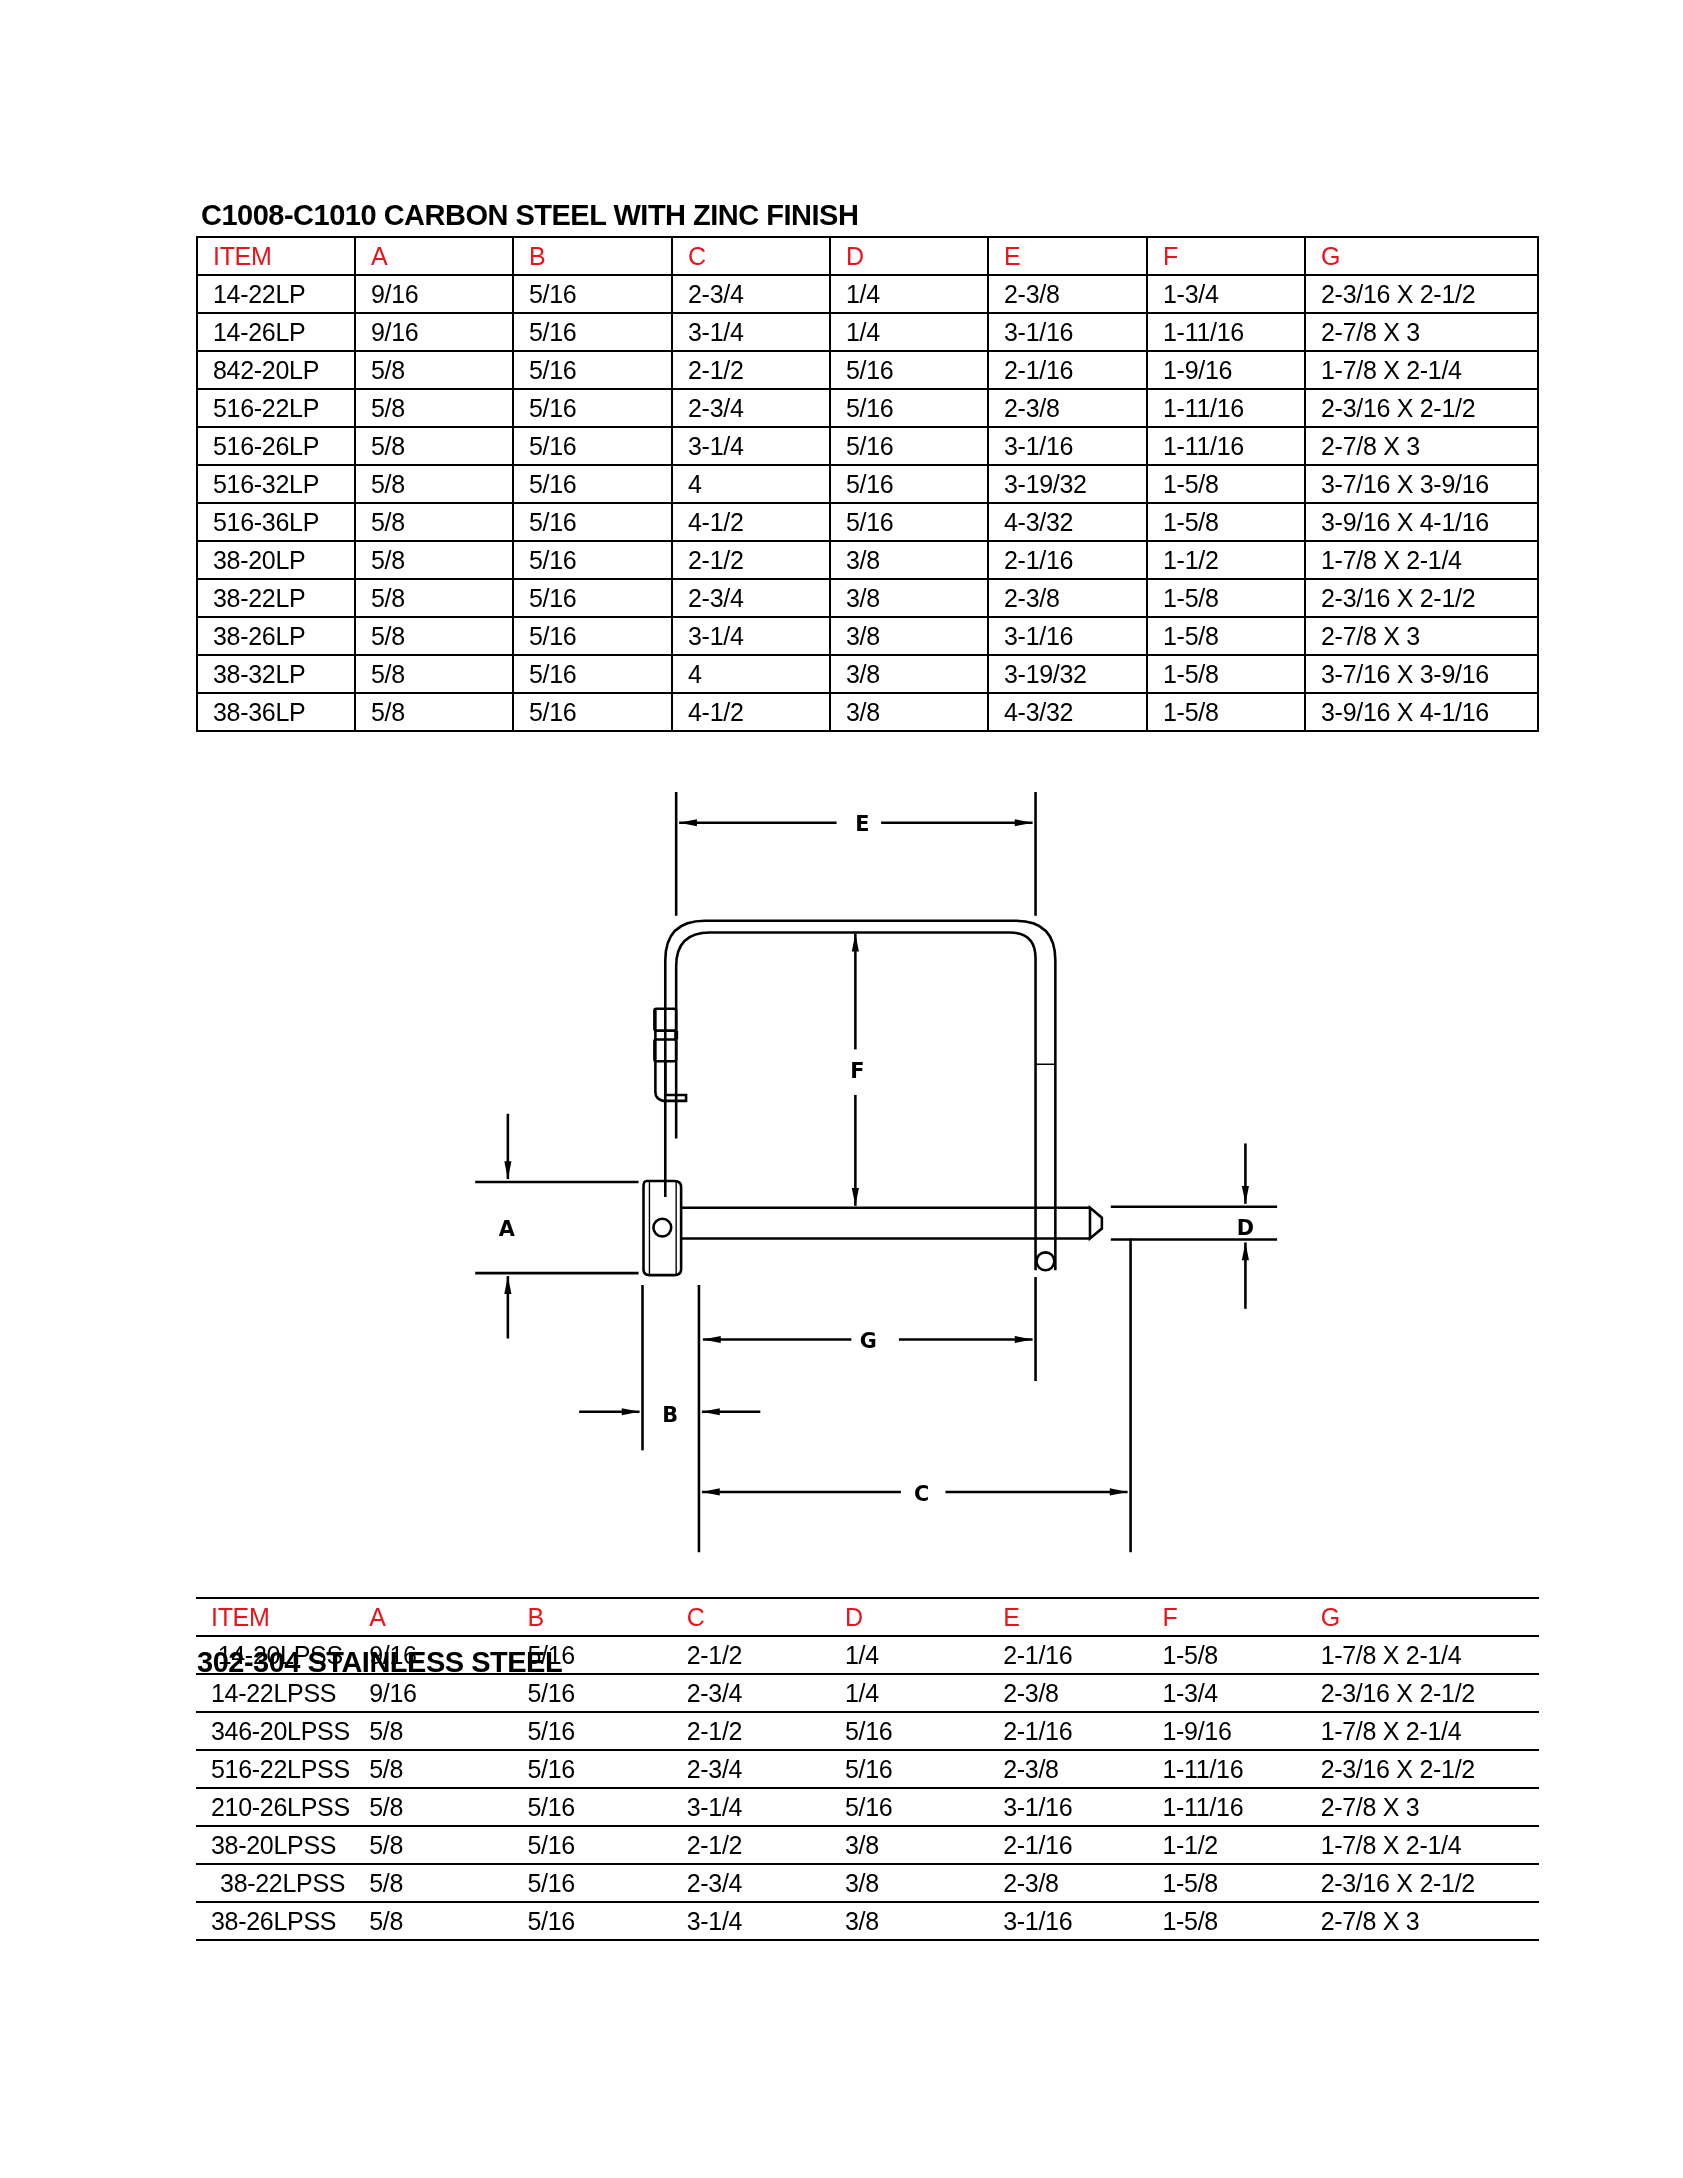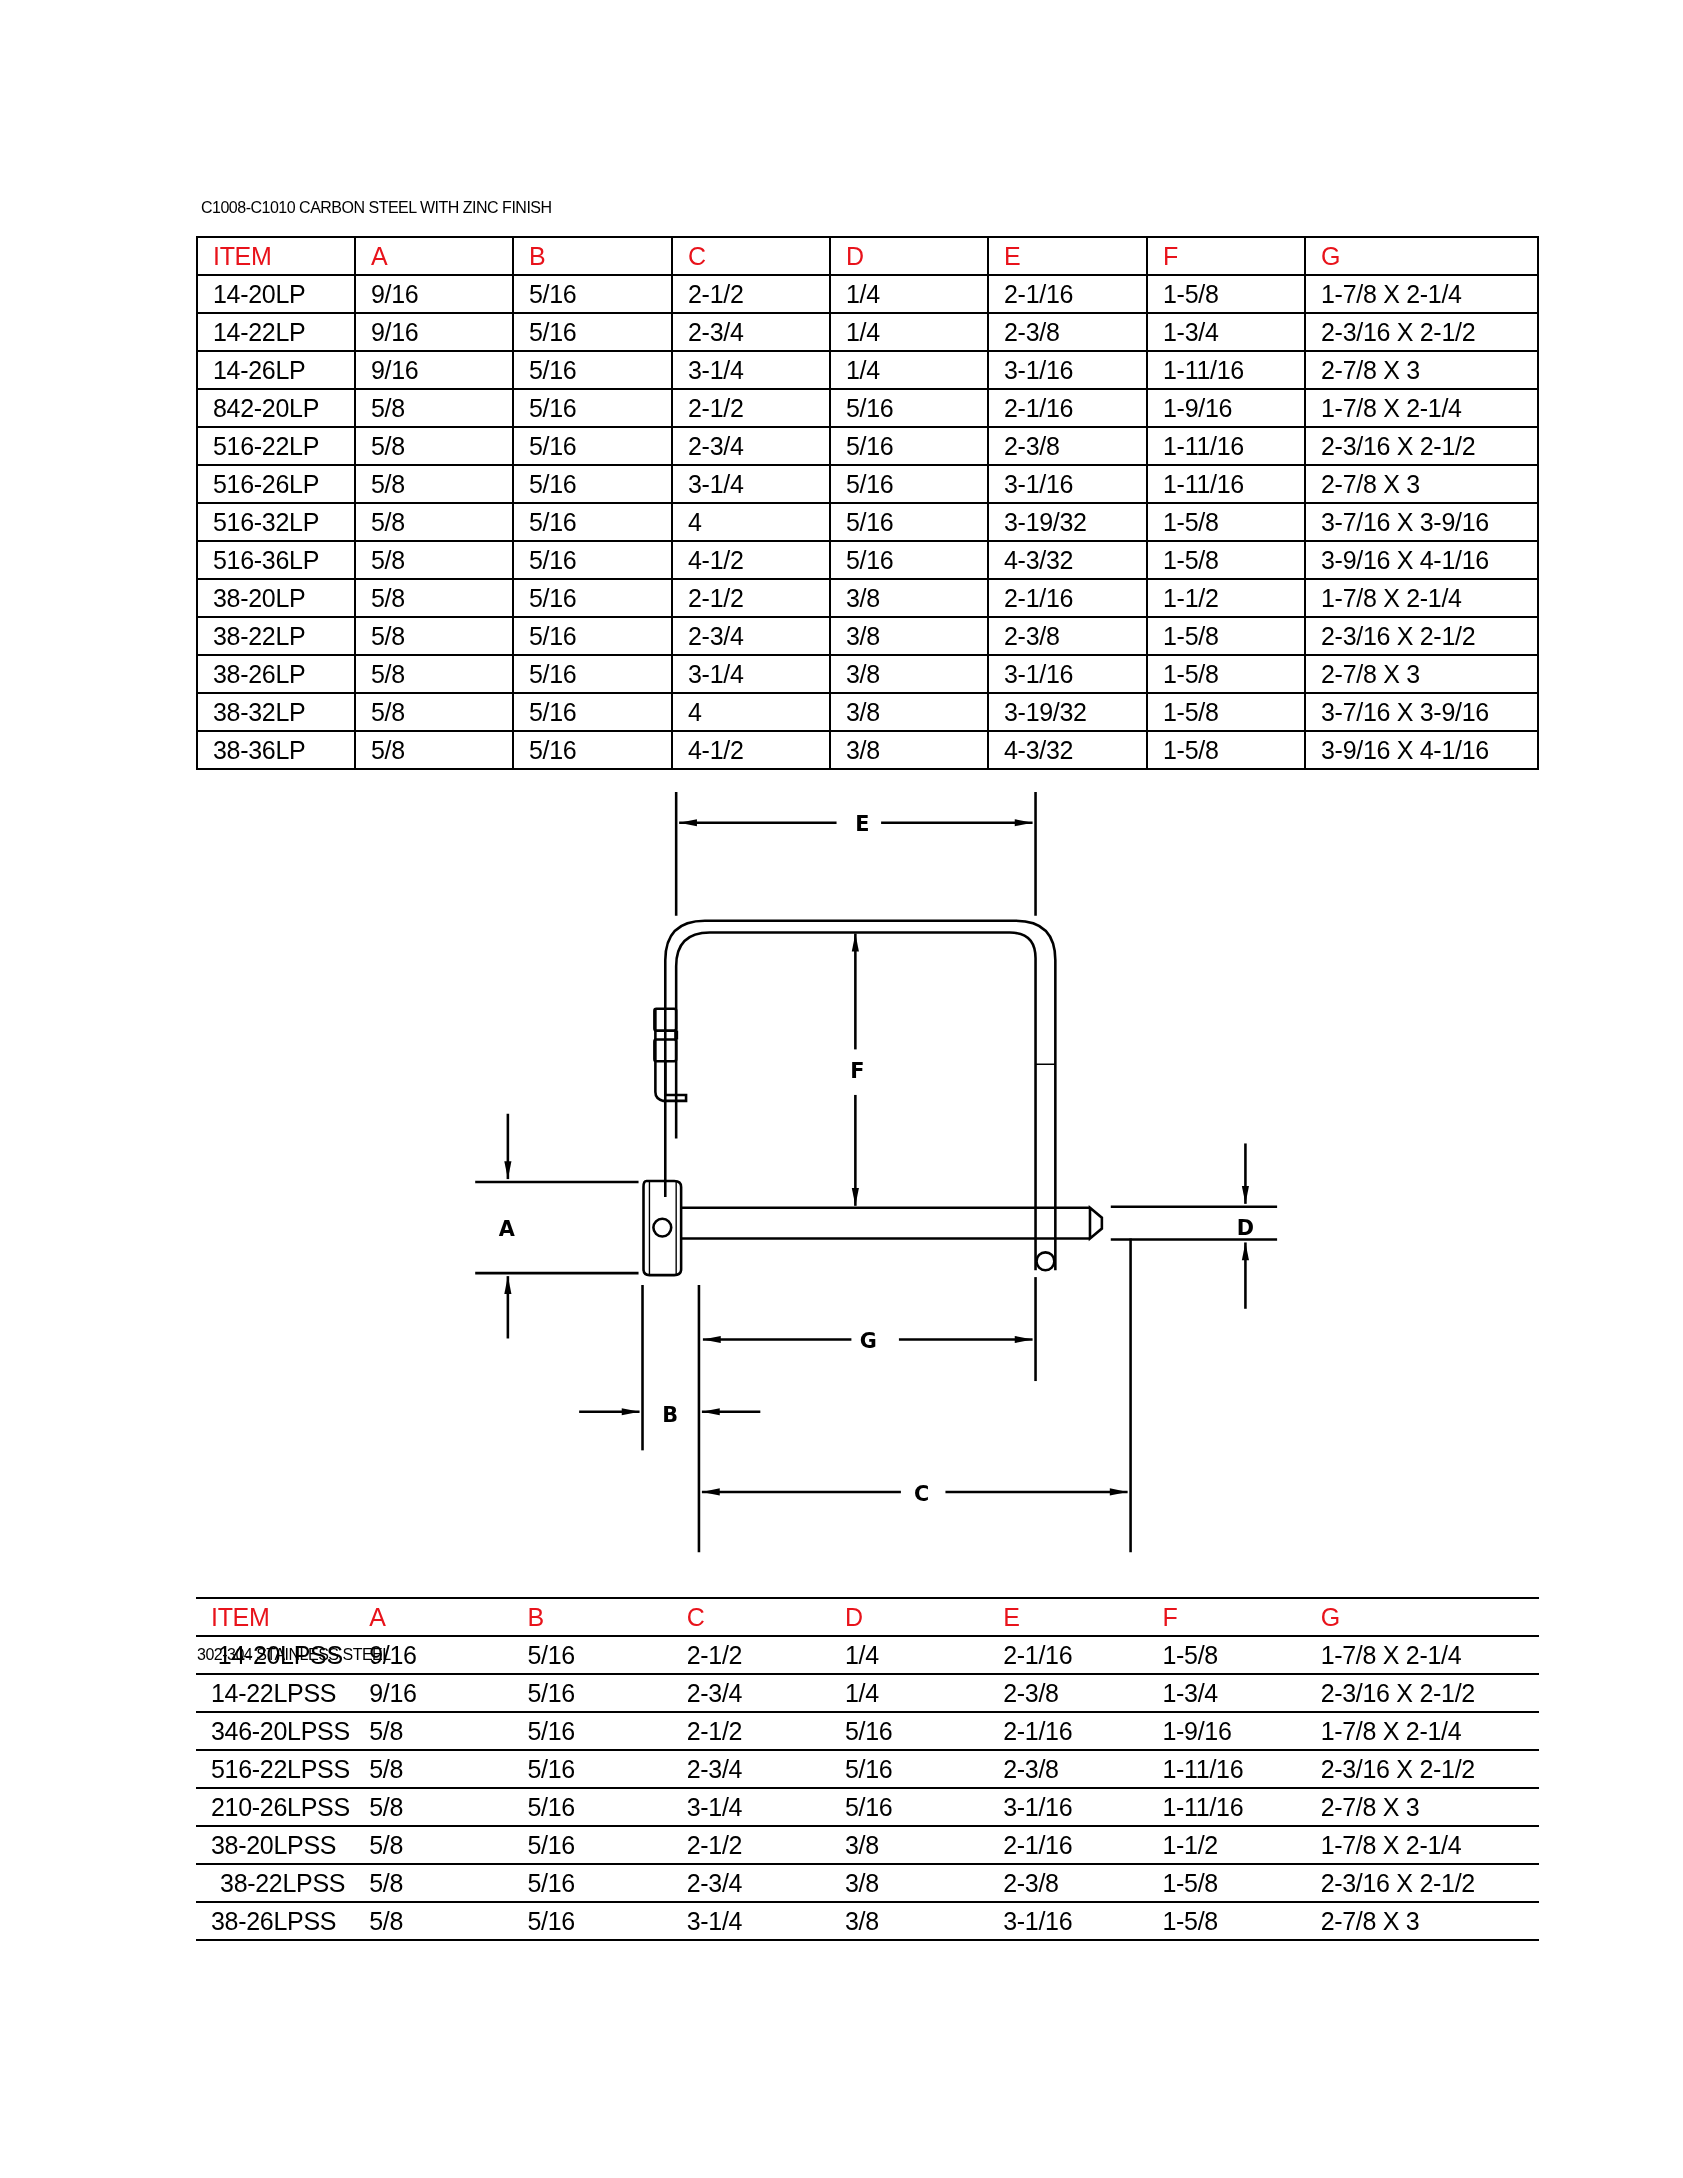--- a/index.html
+++ b/index.html
@@ -1,18 +1,18 @@
 <!DOCTYPE html>
 <html><head>
 <meta charset="utf-8">
 <style>
   html, body { margin:0; padding:0; background:#ffffff; }
   body { width:1683px; height:2178px; position:relative; overflow:hidden;
          font-family:"Liberation Sans", "DejaVu Sans", sans-serif; color:#000; }
-  .title { position:absolute; font-size:16px; letter-spacing:-0.5px; white-space:nowrap; }
+  .title { position:absolute; font-size:29px; letter-spacing:-0.5px; white-space:nowrap;font-weight:bold; }
   table { position:absolute; border-collapse:collapse; table-layout:fixed; }
   td { font-size:25px; letter-spacing:-0.3px; padding:0 0 0 15px; height:36px; line-height:36px;
        white-space:nowrap; overflow:hidden; vertical-align:middle; }
   .grid td { border:2.5px solid #000; }
   .hdr td { color:#e8131b; }
   .lined td { border-bottom:2.5px solid #000; }
   .lined tr.hdr td { border-top:2.5px solid #000; }
   svg.drawing { position:absolute; left:0; top:0; }
 </style>
 </head>
@@ -38,30 +38,20 @@
     <td>B</td>
     <td>C</td>
     <td>D</td>
     <td>E</td>
     <td>F</td>
     <td>G</td>
   </tr>
   </tbody>
     <tbody id="cs-body">
       <tr>
-        <td style="white-space: pre;">14-20LP</td>
-        <td style="white-space: pre;">9/16</td>
-        <td style="white-space: pre;">5/16</td>
-        <td style="white-space: pre;">2-1/2</td>
-        <td style="white-space: pre;">1/4</td>
-        <td style="white-space: pre;">2-1/16</td>
-        <td style="white-space: pre;">1-5/8</td>
-        <td style="white-space: pre;">1-7/8 X 2-1/4</td>
-      </tr>
-      <tr>
         <td style="white-space: pre;">14-22LP</td>
         <td style="white-space: pre;">9/16</td>
         <td style="white-space: pre;">5/16</td>
         <td style="white-space: pre;">2-3/4</td>
         <td style="white-space: pre;">1/4</td>
         <td style="white-space: pre;">2-3/8</td>
         <td style="white-space: pre;">1-3/4</td>
         <td style="white-space: pre;">2-3/16 X 2-1/2</td>
       </tr>
       <tr>

